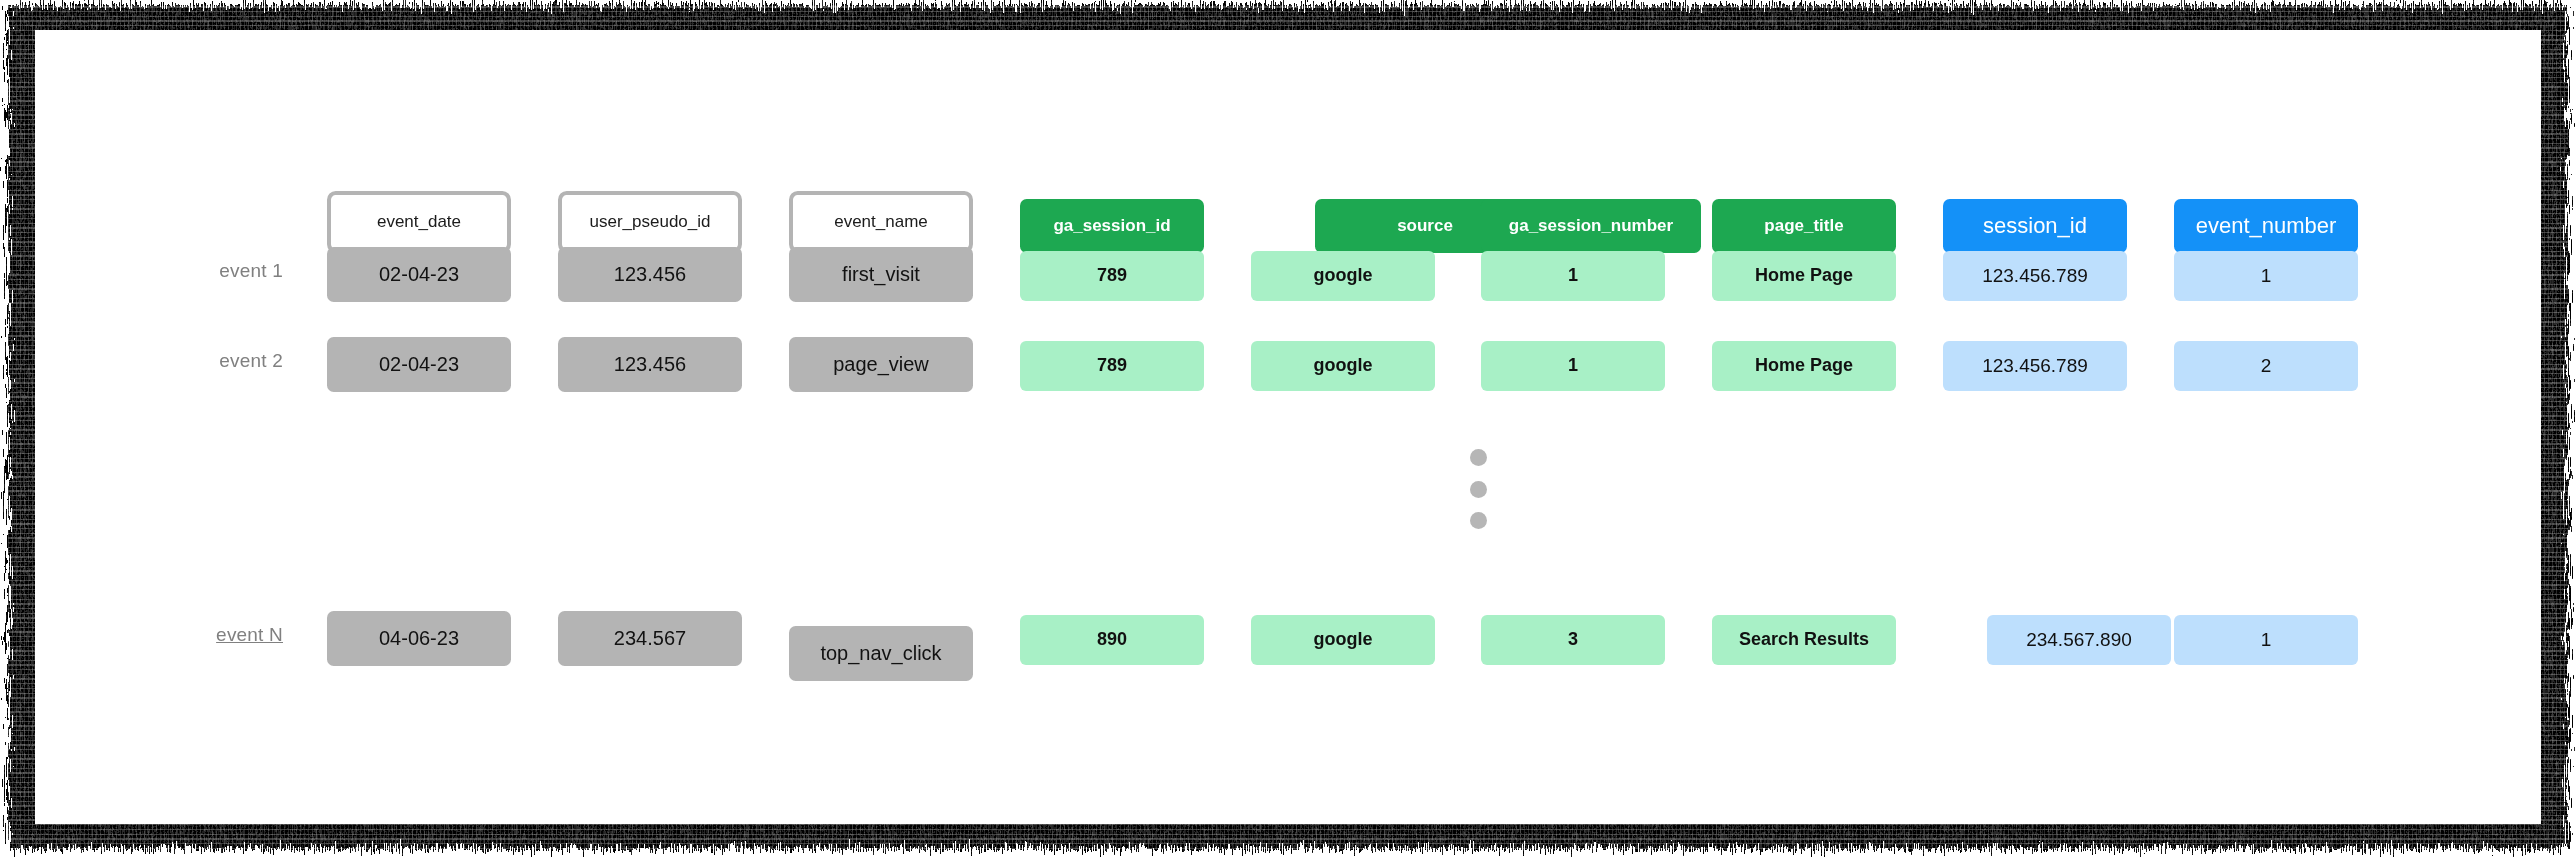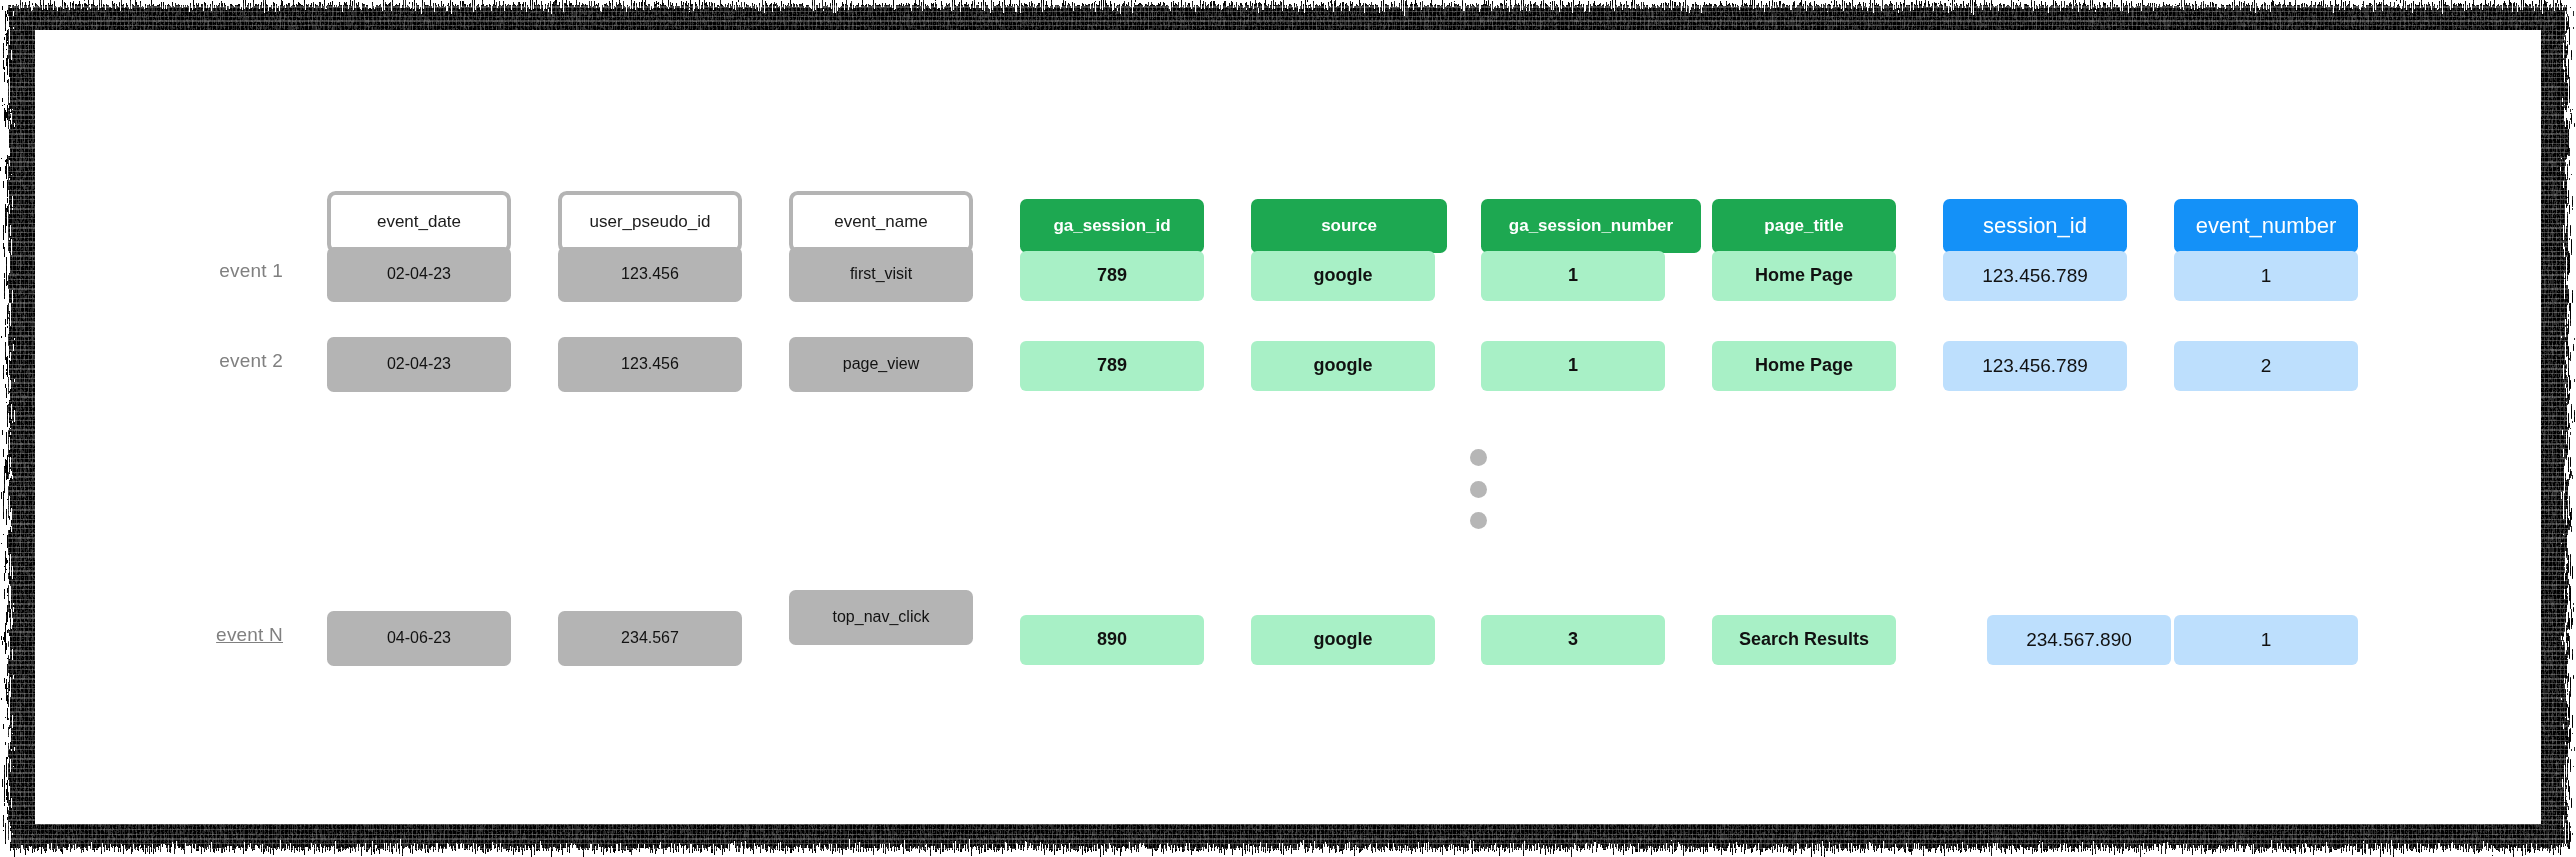--- a/index.html
+++ b/index.html
@@ -112,21 +112,21 @@
     color: #ffffff;
     font-size: 22px;
     font-weight: 400;
     border-radius: 6.7px;
   }
 
   
   .cell-gray {
     background: #b4b4b4;
     color: #121212;
-    font-size: 16px;
+    font-size: 20px;
     font-weight: 400;
     border-radius: 6.7px;
   }
   .cell-green {
     background: #a8f0c6;
     color: #111111;
     font-size: 18px;
     font-weight: 700;
     border-radius: 6px;
   }
@@ -165,21 +165,21 @@
   <div class="frame-outer"></div>
   <div class="frame-noise"></div>
   <div class="frame-inner"></div>
 
   <div class="table-wrap">
     <div class="grid" id="grid">
         <div class="chip hdr-plain" style="left: 292px; width: 184px; top: 161px; height: 62px;">event_date</div>
         <div class="chip hdr-plain" style="left: 523px; width: 184px; top: 161px; height: 62px;">user_pseudo_id</div>
         <div class="chip hdr-plain" style="left: 754px; width: 184px; top: 161px; height: 62px;">event_name</div>
         <div class="chip hdr-green" style="left: 985px; width: 184px; top: 169px; height: 54px;">ga_session_id</div>
-        <div class="chip hdr-green" style="left: 1216px; width: 196px; top: 169px; height: 54px;">source</div>
+        <div class="chip hdr-green" style="left: 1280px; width: 220px; top: 169px; height: 54px;">source</div>
         <div class="chip hdr-green" style="left: 1446px; width: 220px; top: 169px; height: 54px;">ga_session_number</div>
         <div class="chip hdr-green" style="left: 1677px; width: 184px; top: 169px; height: 54px;">page_title</div>
         <div class="chip hdr-blue" style="left: 1908px; width: 184px; top: 169px; height: 54px;">session_id</div>
         <div class="chip hdr-blue" style="left: 2139px; width: 184px; top: 169px; height: 54px;">event_number</div>
         <div class="row-label" style="left: 94px; top: 213px; height: 55px; line-height: 55px;">event 1</div>
         <div class="chip cell-gray" style="left: 292px; width: 184px; top: 217px; height: 55px;">02-04-23</div>
         <div class="chip cell-gray" style="left: 523px; width: 184px; top: 217px; height: 55px;">123.456</div>
         <div class="chip cell-gray" style="left: 754px; width: 184px; top: 217px; height: 55px;">first_visit</div>
         <div class="chip cell-green" style="left: 985px; width: 184px; top: 221px; height: 50px;">789</div>
         <div class="chip cell-green" style="left: 1216px; width: 184px; top: 221px; height: 50px;">google</div>
@@ -193,21 +193,21 @@
         <div class="chip cell-gray" style="left: 754px; width: 184px; top: 307px; height: 55px;">page_view</div>
         <div class="chip cell-green" style="left: 985px; width: 184px; top: 311px; height: 50px;">789</div>
         <div class="chip cell-green" style="left: 1216px; width: 184px; top: 311px; height: 50px;">google</div>
         <div class="chip cell-green" style="left: 1446px; width: 184px; top: 311px; height: 50px;">1</div>
         <div class="chip cell-green" style="left: 1677px; width: 184px; top: 311px; height: 50px;">Home Page</div>
         <div class="chip cell-blue" style="left: 1908px; width: 184px; top: 311px; height: 50px;">123.456.789</div>
         <div class="chip cell-blue" style="left: 2139px; width: 184px; top: 311px; height: 50px;">2</div>
         <div class="row-label" style="left: 94px; top: 577px; height: 55px; line-height: 55px; text-decoration: underline;">event N</div>
         <div class="chip cell-gray" style="left: 292px; width: 184px; top: 581px; height: 55px;">04-06-23</div>
         <div class="chip cell-gray" style="left: 523px; width: 184px; top: 581px; height: 55px;">234.567</div>
-        <div class="chip cell-gray" style="left: 754px; width: 184px; top: 560px; height: 55px;">top_nav_click</div>
+        <div class="chip cell-gray" style="left: 754px; width: 184px; top: 596px; height: 55px;">top_nav_click</div>
         <div class="chip cell-green" style="left: 985px; width: 184px; top: 585px; height: 50px;">890</div>
         <div class="chip cell-green" style="left: 1216px; width: 184px; top: 585px; height: 50px;">google</div>
         <div class="chip cell-green" style="left: 1446px; width: 184px; top: 585px; height: 50px;">3</div>
         <div class="chip cell-green" style="left: 1677px; width: 184px; top: 585px; height: 50px;">Search Results</div>
         <div class="chip cell-blue" style="left: 1908px; width: 184px; top: 585px; height: 50px; margin-left: 44px;">234.567.890</div>
         <div class="chip cell-blue" style="left: 2139px; width: 184px; top: 585px; height: 50px;">1</div>
         <div class="ellipsis" style="left: 1435px; top: 419px; width: 20px; height: 87px;">
           <span class="dot" style="top: 0px; left: 0px;"></span>
           <span class="dot" style="top: 32px; left: 0px;"></span>
           <span class="dot" style="top: 63px; left: 0px;"></span>

